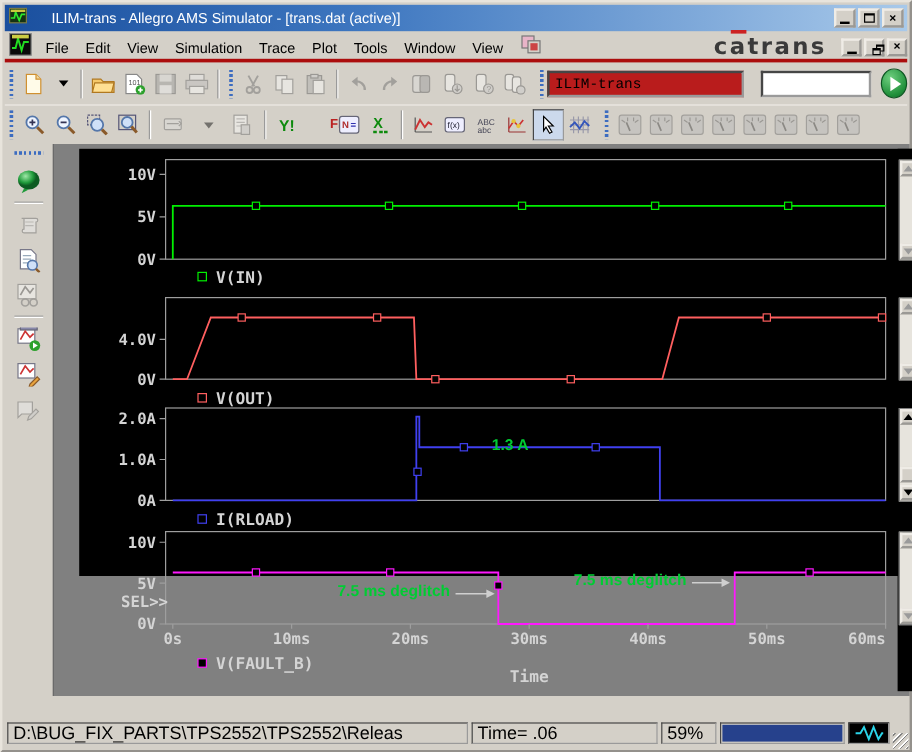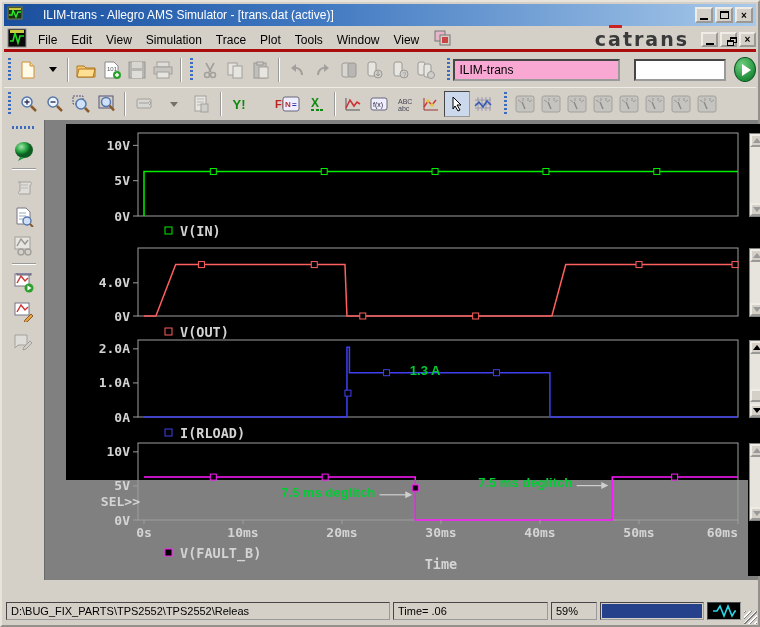--- a/index.html
+++ b/index.html
@@ -47,22 +47,22 @@
     background-image:repeating-linear-gradient(180deg,#3c6cc0 0 2px,transparent 2px 4px);
     background-size:3px 100%; background-repeat:no-repeat; background-position:2px 0; }
   .tbtn { width:30px; height:28px; display:flex; align-items:center; justify-content:center;
     border:1px solid transparent; }
   .tbtn.sm { width:26px; height:26px; }
   .tbtn.pressed { border:1px inset #9a9a9a; background:#ccd9ec; }
   .tbtn.dis svg, .tbtn.dis span { opacity:.45; filter:grayscale(1); }
   .tsep { width:2px; height:24px; border-left:1px solid #9a9a9a; border-right:1px solid #fff; margin:0 4px; }
   .ddarrow { width:0; height:0; border-left:4px solid transparent; border-right:4px solid transparent;
     border-top:5px solid #000; margin-left:2px; }
-  .combo { width:170px; height:22px; background:#f9a8d4; border:2px inset #9a9a9a;
-    font-size:12px; padding:2px 4px; font-family:Liberation Sans, sans-serif; }
+  .combo { width:170px; height:22px; background:#b91c1c; border:2px inset #9a9a9a;
+    font-size:12px; padding:2px 4px; font-family:Liberation Mono, monospace; }
   .searchbox { width:92px; height:22px; background:#fff; border:2px inset #9a9a9a;
     font-size:12px; padding:2px 4px; margin-left:14px; }
   .runbtn { width:25px; height:25px; border-radius:50%; margin-left:8px;
     background:radial-gradient(circle at 35% 30%, #6fcf7f, #1f8f3a 70%, #11662a);
     border:1px solid #0d5522; display:flex; align-items:center; justify-content:center; }
   .runbtn .tri { width:0; height:0; border-left:9px solid #fff;
     border-top:6px solid transparent; border-bottom:6px solid transparent; margin-left:3px; }
   .ticon-txt { font-weight:bold; font-size:11px; line-height:1; }
 
   
@@ -94,21 +94,21 @@
 
   
   .tabbar { position:absolute; left:42px; right:2px; top:578px; height:21px;
     background:#d4d0c8; border-top:1px solid #fff; display:flex; align-items:flex-end; }
   .tab { margin-left:12px; height:20px; display:flex; align-items:center; gap:4px;
     background:#d4d0c8; border:1px solid #808080; border-bottom:none; border-top:1px solid #fff;
     border-left:1px solid #fff; padding:0 8px; font-size:11px; }
 
   
   .statusbar { position:absolute; left:2px; right:2px; bottom:3px; height:22px;
-    display:flex; align-items:center; gap:3px; padding:1px 2px; font-size:11px; }
+    display:flex; align-items:center; gap:3px; padding:1px 2px; font-size:15px; }
   .sfield { height:18px; border:1px inset #9a9a9a; background:#d4d0c8;
     display:flex; align-items:center; padding:0 4px; white-space:nowrap; overflow:hidden; }
   .sf-path { width:384px; } .sf-time { width:155px; } .sf-zoom { width:46px; }
   .sf-prog { width:104px; padding:1px; } .sf-prog .fill { height:100%; background:#26418c; }
   .sf-icon { width:34px; background:#000; justify-content:center; }
   .grip-corner { position:absolute; right:1px; bottom:1px; width:13px; height:13px;
     background-image:repeating-linear-gradient(135deg,#fff 0 1px,#808080 1px 2px,transparent 2px 4px); }
 </style>
 </head>
 <body>

